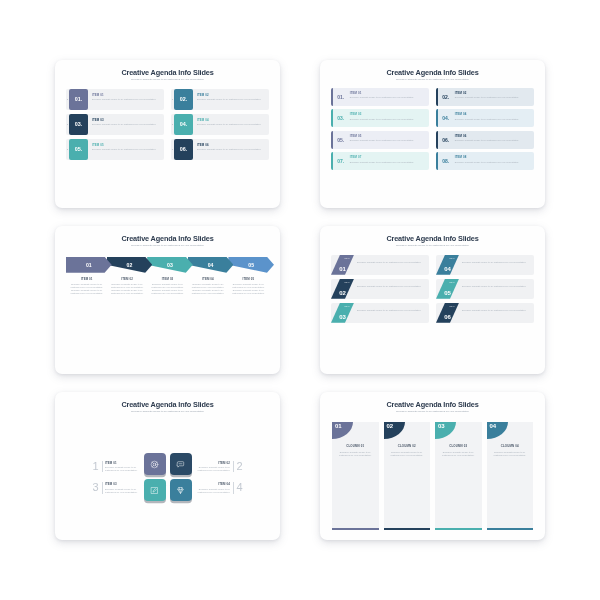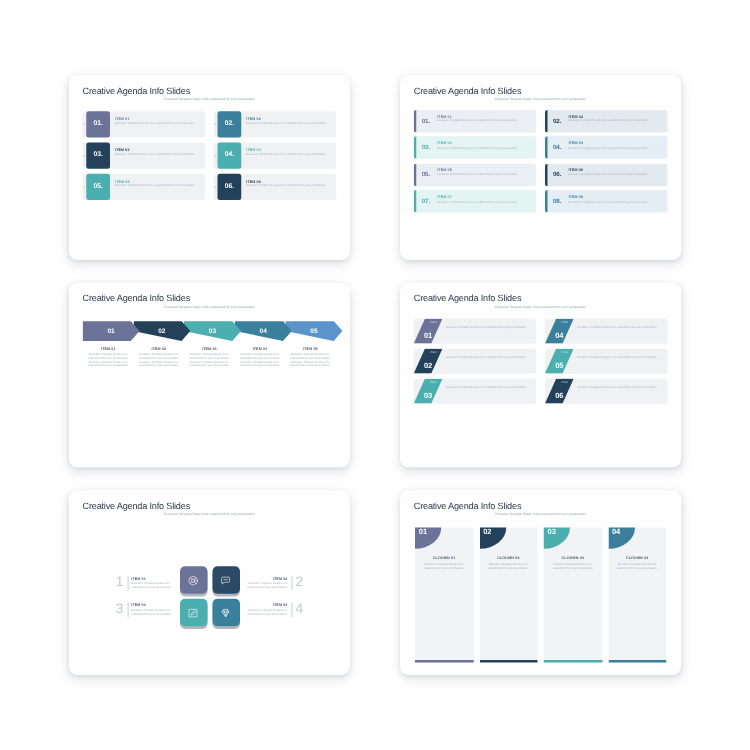--- a/index.html
+++ b/index.html
@@ -23,22 +23,23 @@
     background: #fefefe;
     border-radius: 7px;
     box-shadow: 0 3px 9px rgba(120,125,140,0.22), 0 1px 3px rgba(120,125,140,0.14);
     padding: 9px 11px 8px 11px;
     display: flex;
     flex-direction: column;
     overflow: hidden;
     position: relative;
   }
   .s-title {
+    text-align: center;
     font-size: 7.3px;
-    font-weight: normal;
+    font-weight: bold;
     color: #2d3b4e;
     letter-spacing: -0.15px;
     line-height: 1.1;
   }
   .s-sub {
     text-align: center;
     font-size: 2.5px;
     color: #9aa3ae;
     margin-top: 2px;
     margin-bottom: 5px;

